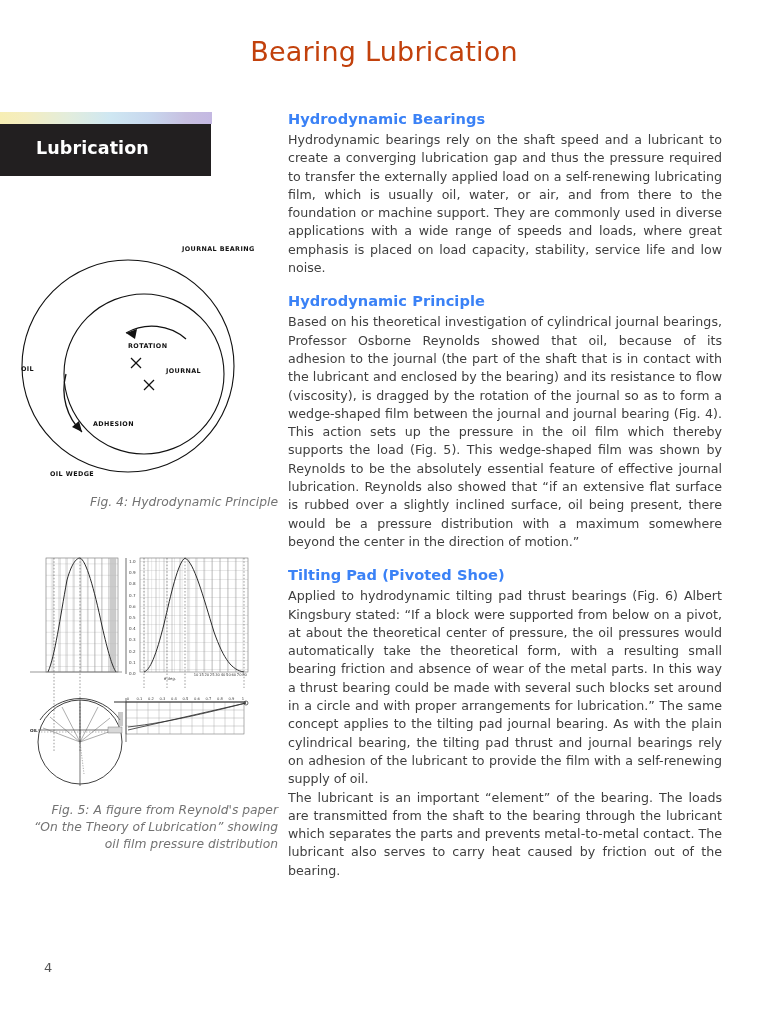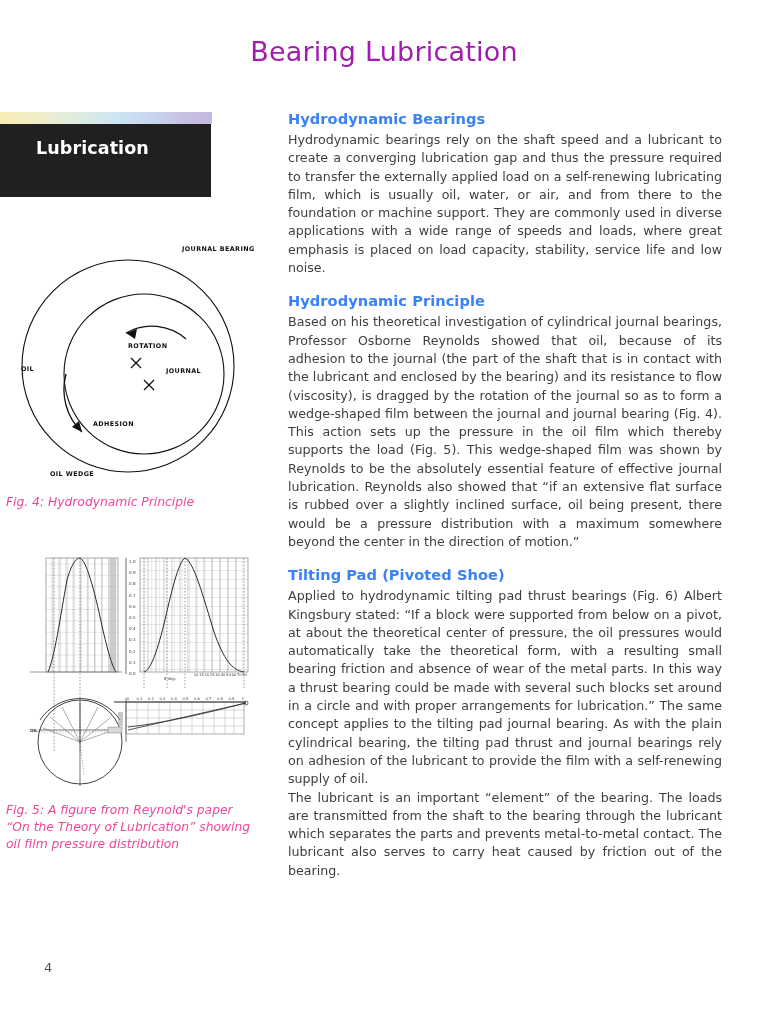--- a/index.html
+++ b/index.html
@@ -18,21 +18,21 @@
 
   
   .page-title {
     position: absolute;
     top: 36px;
     left: 0;
     width: 768px;
     text-align: center;
     font-size: 27px;
     font-weight: 400;
-    color: #a21caf;
+    color: #c2410c;
     letter-spacing: 0.2px;
   }
 
   
   .left-col {
     position: absolute;
     left: 0;
     top: 112px;
     width: 282px;
   }
@@ -45,21 +45,21 @@
         #f4edc0 12%,
         #e3eddc 32%,
         #cfe7f2 52%,
         #c8d8ee 70%,
         #c7bfe0 88%,
         #c4b8e2 100%);
   }
 
   .chapter-block {
     width: 211px;
-    height: 73px;
+    height: 52px;
     background: #221f20;
     box-sizing: border-box;
     padding: 13px 0 12px 36px;
   }
   .chapter-block .chapter-line {
     color: #ffffff;
     font-size: 17.5px;
     font-weight: bold;
     line-height: 23px;
     letter-spacing: 0.1px;
@@ -72,24 +72,24 @@
     top: 238px;
     width: 272px;
     height: 252px;
   }
   .fig4-wrap svg { display: block; }
 
   .fig-caption {
     position: absolute;
     width: 272px;
     left: 6px;
-    text-align: left;
+    text-align: right;
     font-style: italic;
     font-size: 12.3px;
-    color: #ec4899;
+    color: #737373;
     line-height: 17px;
   }
   #fig4-caption { top: 494px; }
   #fig5-caption { top: 802px; }
 
   
   .fig5-wrap {
     position: absolute;
     left: 22px;
     top: 552px;

